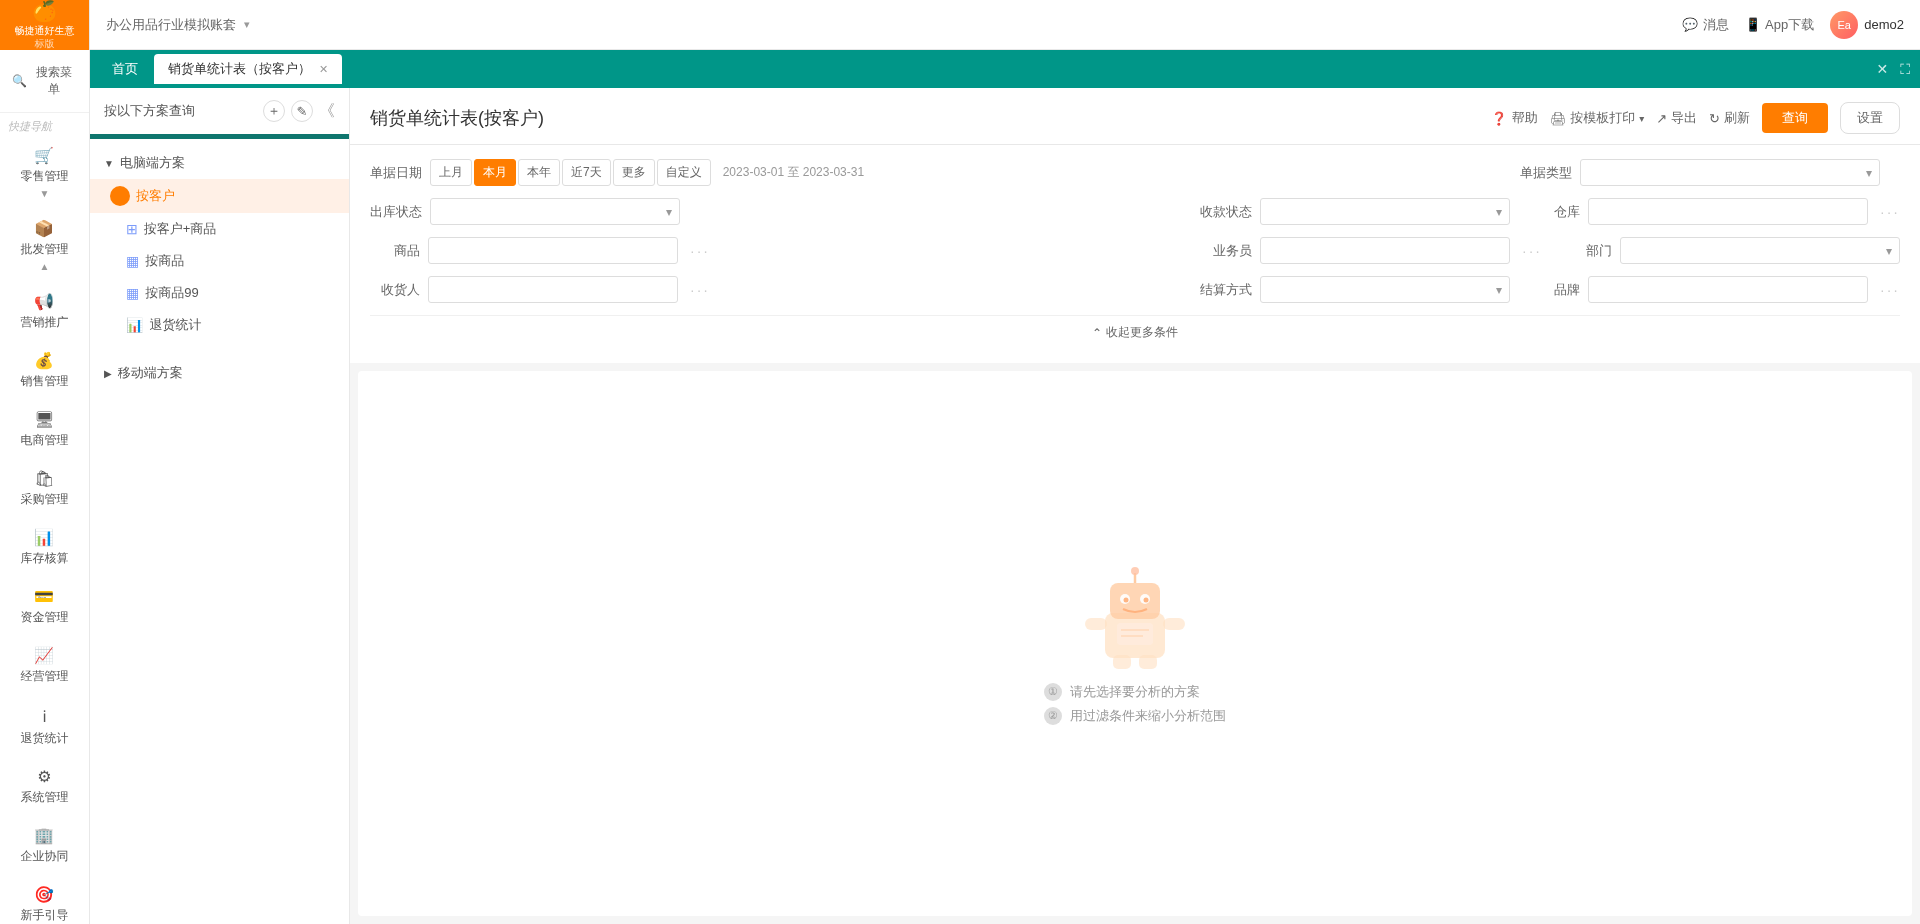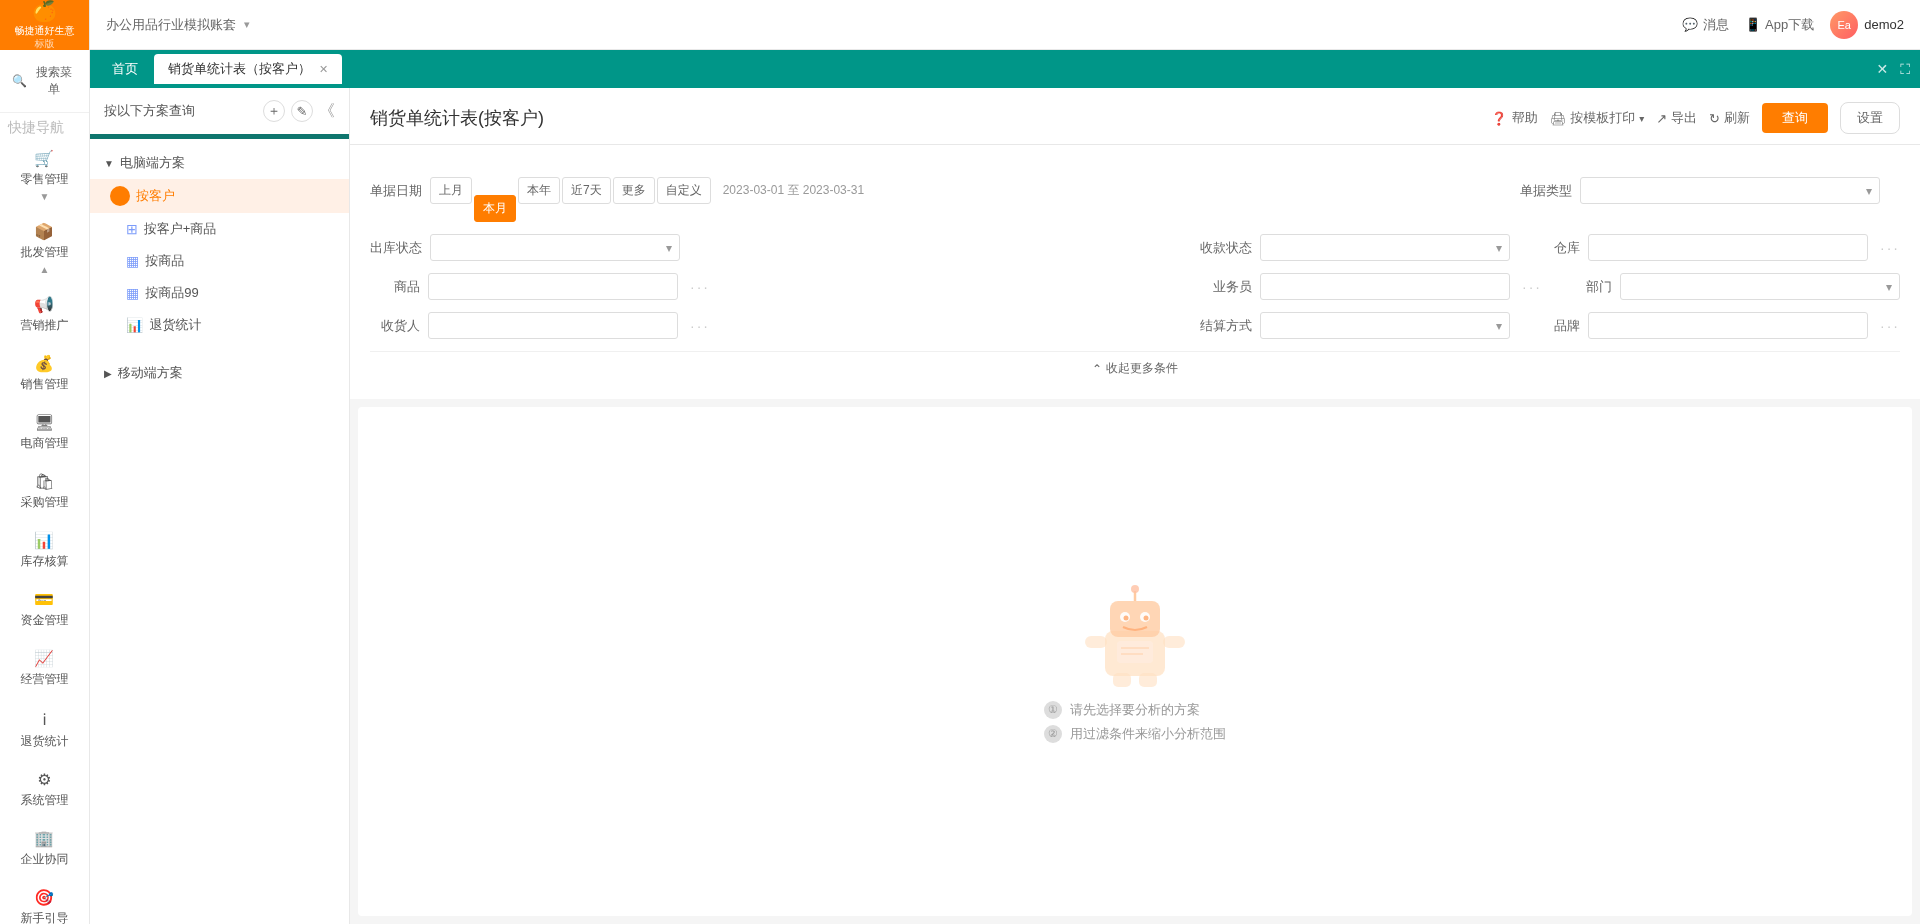--- a/index.html
+++ b/index.html
@@ -59,21 +59,21 @@
     .btn-settings { background: #fff; color: #666; border: 1px solid #ddd; padding: 6px 16px; border-radius: 8px; font-size: 13px; cursor: pointer; }
 
     
     .filter-area { background: #fff; padding: 14px 20px; }
     .filter-row { display: flex; align-items: center; margin-bottom: 12px; }
     .filter-item { display: flex; align-items: center; gap: 8px; }
     .filter-label { color: #666; font-size: 13px; white-space: nowrap; min-width: 50px; text-align: right; }
     .filter-input { border: 1px solid #ddd; border-radius: 3px; padding: 5px 10px; font-size: 13px; color: #333; background: #fff; min-width: 120px; }
     .date-range-btns { display: flex; gap: 2px; align-items: center; }
     .date-btn { padding: 4px 8px; border: 1px solid #ddd; border-radius: 3px; font-size: 12px; cursor: pointer; color: #666; background: #fff; }
-    .date-btn.active { background: #ff7d00; color: #fff; border-color: #ff7d00; margin-top: 36px; }
+    .date-btn.active { background: #ff7d00; color: #fff; border-color: #ff7d00; }
     .date-range-text { color: #999; font-size: 12px; margin-left: 4px; }
     .select-field { border: 1px solid #ddd; border-radius: 3px; padding: 5px 28px 5px 10px; font-size: 13px; color: #333; background: #fff; appearance: none; min-width: 180px; cursor: pointer; outline: none; }
     .select-wrapper { position: relative; display: inline-flex; align-items: center; }
     .select-wrapper::after { content: '▾'; position: absolute; right: 8px; color: #999; pointer-events: none; font-size: 12px; }
     .filter-field-lg { min-width: 300px; }
     .dots-btn { color: #ccc; cursor: pointer; font-size: 14px; margin-left: 4px; letter-spacing: 2px; }
     .collapse-more { text-align: center; padding: 8px; color: #666; font-size: 12px; cursor: pointer; border-top: 1px solid #f0f0f0; display: flex; align-items: center; justify-content: center; gap: 4px; }
 
     
     .empty-state { flex: 1; display: flex; flex-direction: column; align-items: center; justify-content: center; background: #fff; margin: 8px; border-radius: 4px; }
@@ -92,21 +92,21 @@
     <span class="logo-icon">🍊</span>
     <span style="font-size:10px;line-height:1.2;">畅捷通好生意</span>
     <span style="font-size:10px;color:rgba(255,255,255,0.7);">标版</span>
   </div>
   <div class="sidebar-search">
     <button class="sidebar-search-btn">
       <span>🔍</span>
       <span>搜索菜单</span>
     </button>
   </div>
-  <div style="padding:6px 8px 2px;color:#bbb;font-size:14px;">快捷导航</div>
+  <div style="padding:6px 8px 2px;color:#bbb;font-size:11px;font-style:italic;">快捷导航</div>
 
   <div class="sidebar-item">
     <span class="item-icon">🛒</span>
     <span>零售管理</span>
     <span class="arrow">▼</span>
   </div>
   <div class="sidebar-item">
     <span class="item-icon">📦</span>
     <span>批发管理</span>
     <span class="arrow">▲</span>

